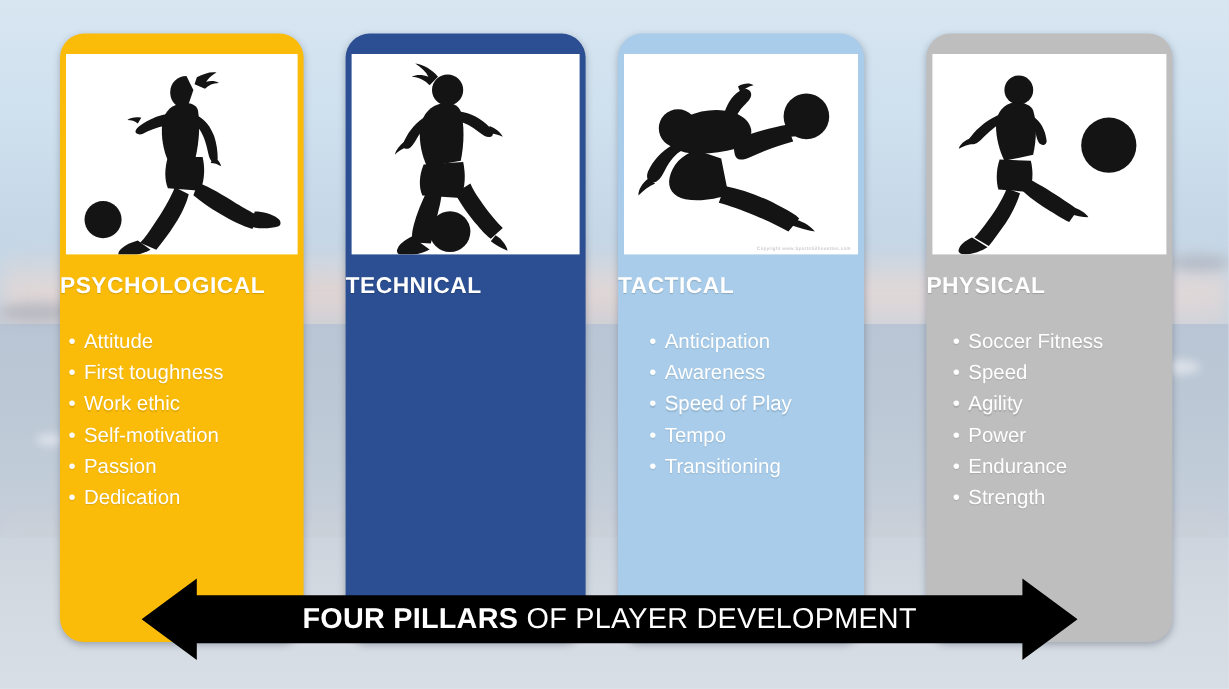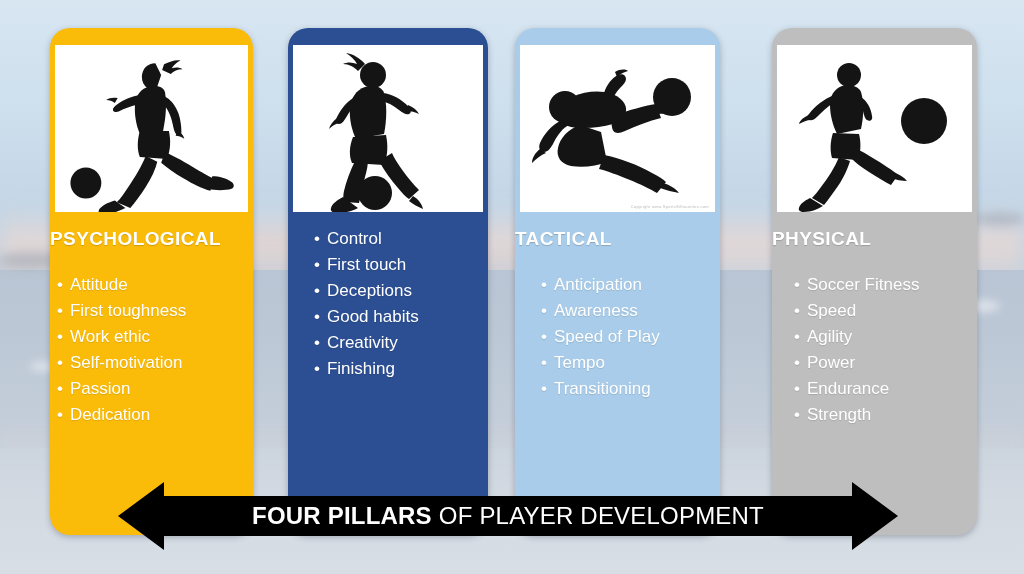--- a/index.html
+++ b/index.html
@@ -175,28 +175,21 @@
         <path d="M62 116 c-5 10 -9 21 -11 30 c-1 5 -1 9 1 11 l14 1 c2 -7 4 -17 6 -26 c2 -7 3 -13 3 -17 z"></path>
         <path d="M50 152 c-6 3 -11 7 -12 11 c-1 3 2 5 6 5 c8 0 16 -2 21 -5 z"></path>
 
         <path d="M86 116 c5 9 12 19 19 27 c4 5 8 9 11 11 l10 -9 c-5 -5 -11 -12 -16 -19 c-5 -7 -9 -13 -11 -18 z"></path>
         <path d="M120 151 c5 3 9 8 10 13 c-5 -2 -10 -5 -14 -8 z"></path>
       </g>
 
       <circle cx="82" cy="148" r="17" fill="#141414"></circle>
     </svg>
   </div>
-  <ul class="bullets">
-    <li>Control</li>
-    <li>First touch</li>
-    <li>Deceptions</li>
-    <li>Good habits</li>
-    <li>Creativity</li>
-    <li>Finishing</li>
-  </ul>
+  <div class="cardtitle">TECHNICAL</div>
 </div>
 
 <div class="card" id="card-tactical">
   <div class="photo">
     <svg viewBox="0 0 195 167" preserveAspectRatio="xMidYMid meet">
       <g fill="#141414">
 
         <circle cx="45" cy="62" r="16"></circle>
 
         <path d="M52 52 c14 -6 28 -7 40 -3 c8 3 13 8 14 14 c1 7 -4 13 -13 16 c-14 4 -30 5 -42 3 c-9 -2 -14 -7 -13 -14 c1 -7 6 -12 14 -16 z"></path>

